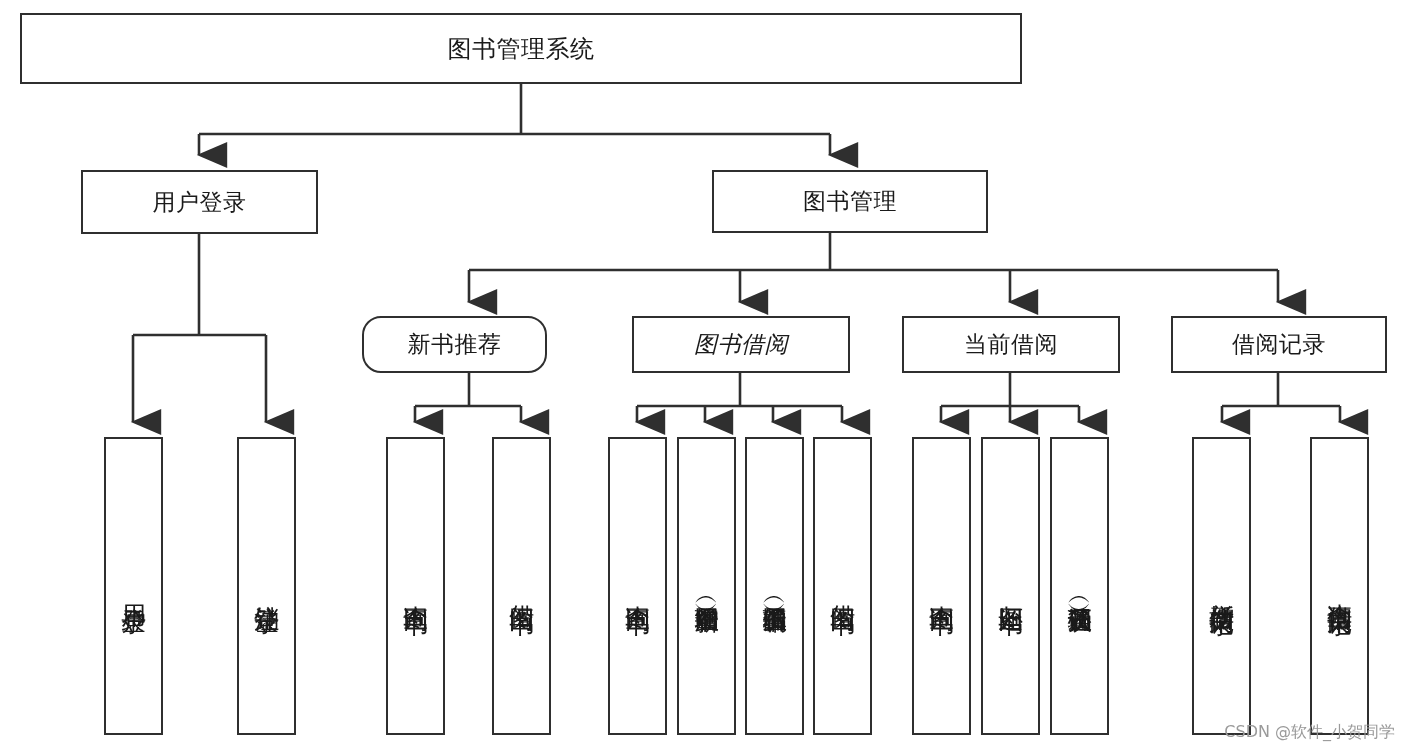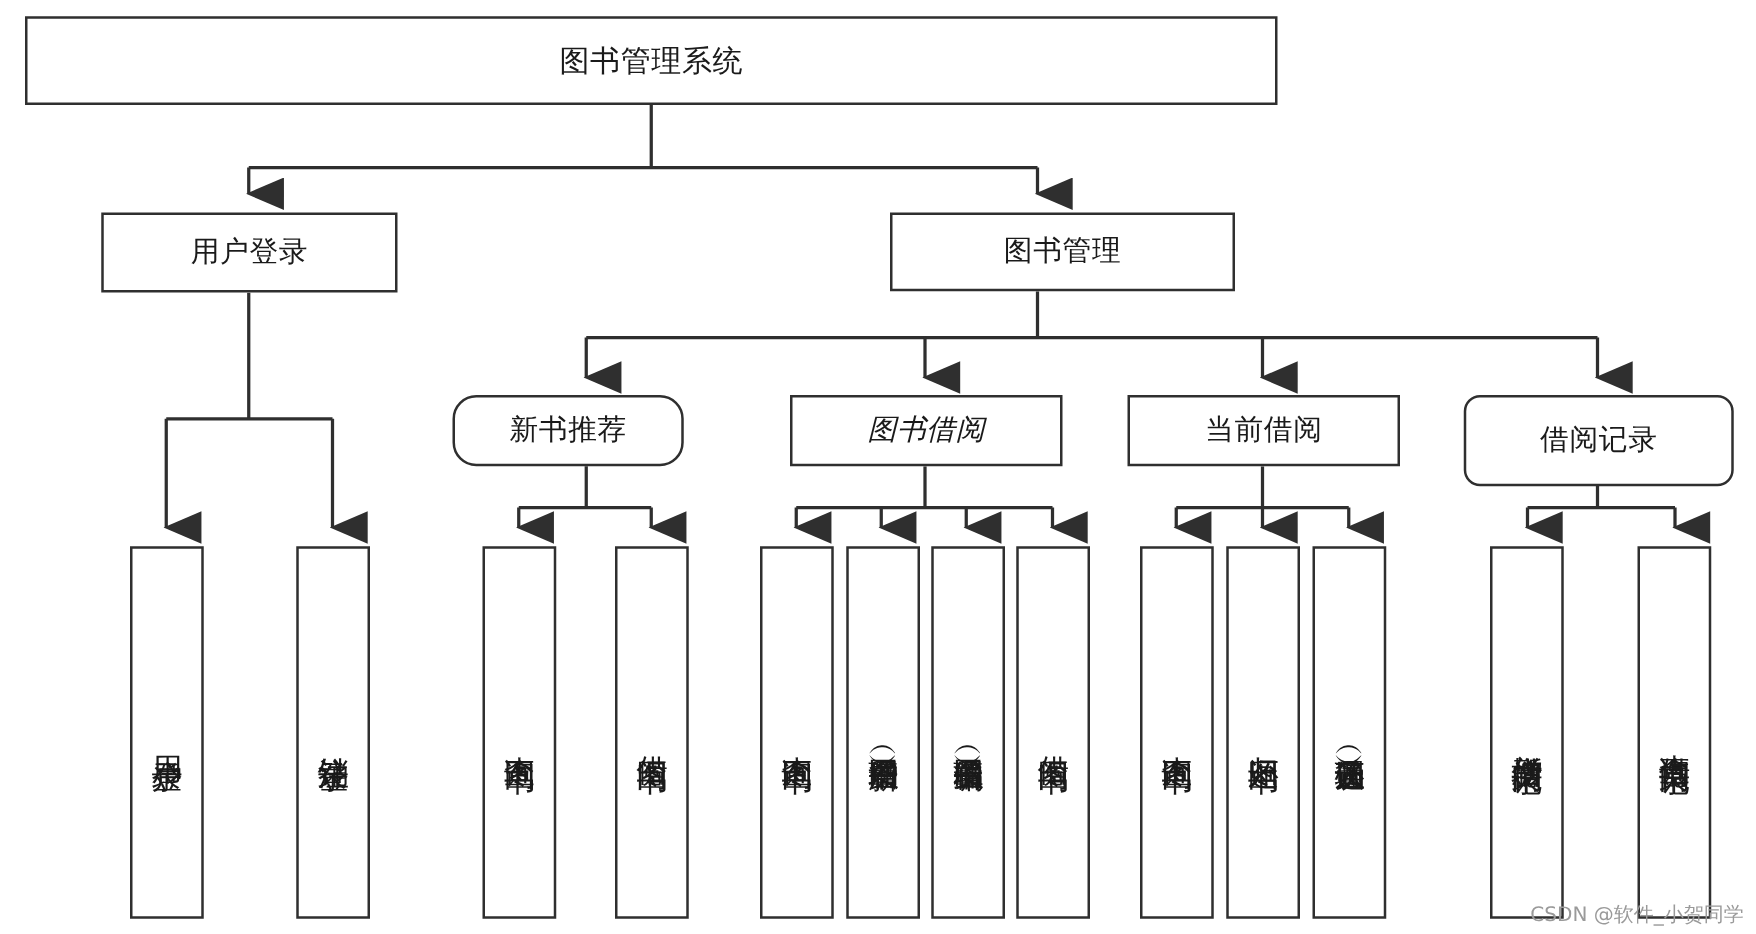--- a/index.html
+++ b/index.html
@@ -159,21 +159,21 @@
   </div>
 
   <div class="node horizontal" style="left:632px; top:316px; width:218px; height:57px;font-style:italic;">
     <span class="node-label">图书借阅</span>
   </div>
 
   <div class="node horizontal" style="left:902px; top:316px; width:218px; height:57px;">
     <span class="node-label">当前借阅</span>
   </div>
 
-  <div class="node horizontal" style="left:1171px; top:316px; width:216px; height:73px;border-radius:13px;">
+  <div class="node horizontal" style="left:1171px; top:316px; width:216px; height:57px;">
     <span class="node-label">借阅记录</span>
   </div>
 
   <div class="node leaf" style="left:104px; top:437px; width:59px; height:298px;">
     <span class="node-label">用户登录</span>
   </div>
 
   <div class="node leaf" style="left:237px; top:437px; width:59px; height:298px;">
     <span class="node-label">注销登录</span>
   </div>

